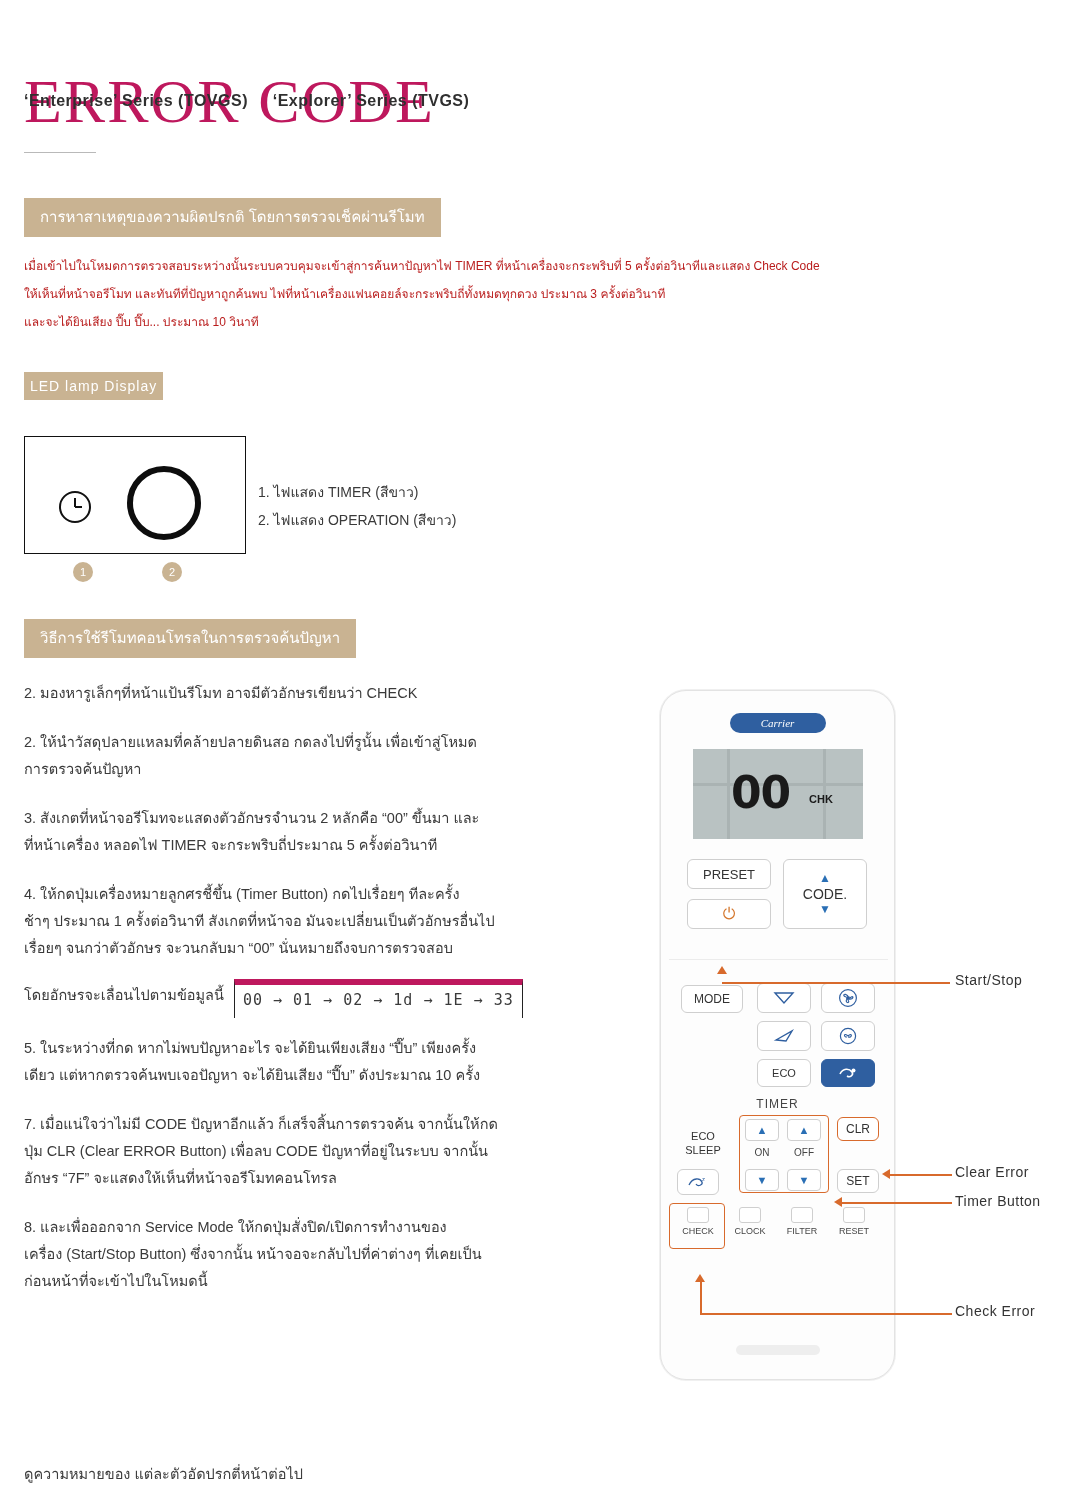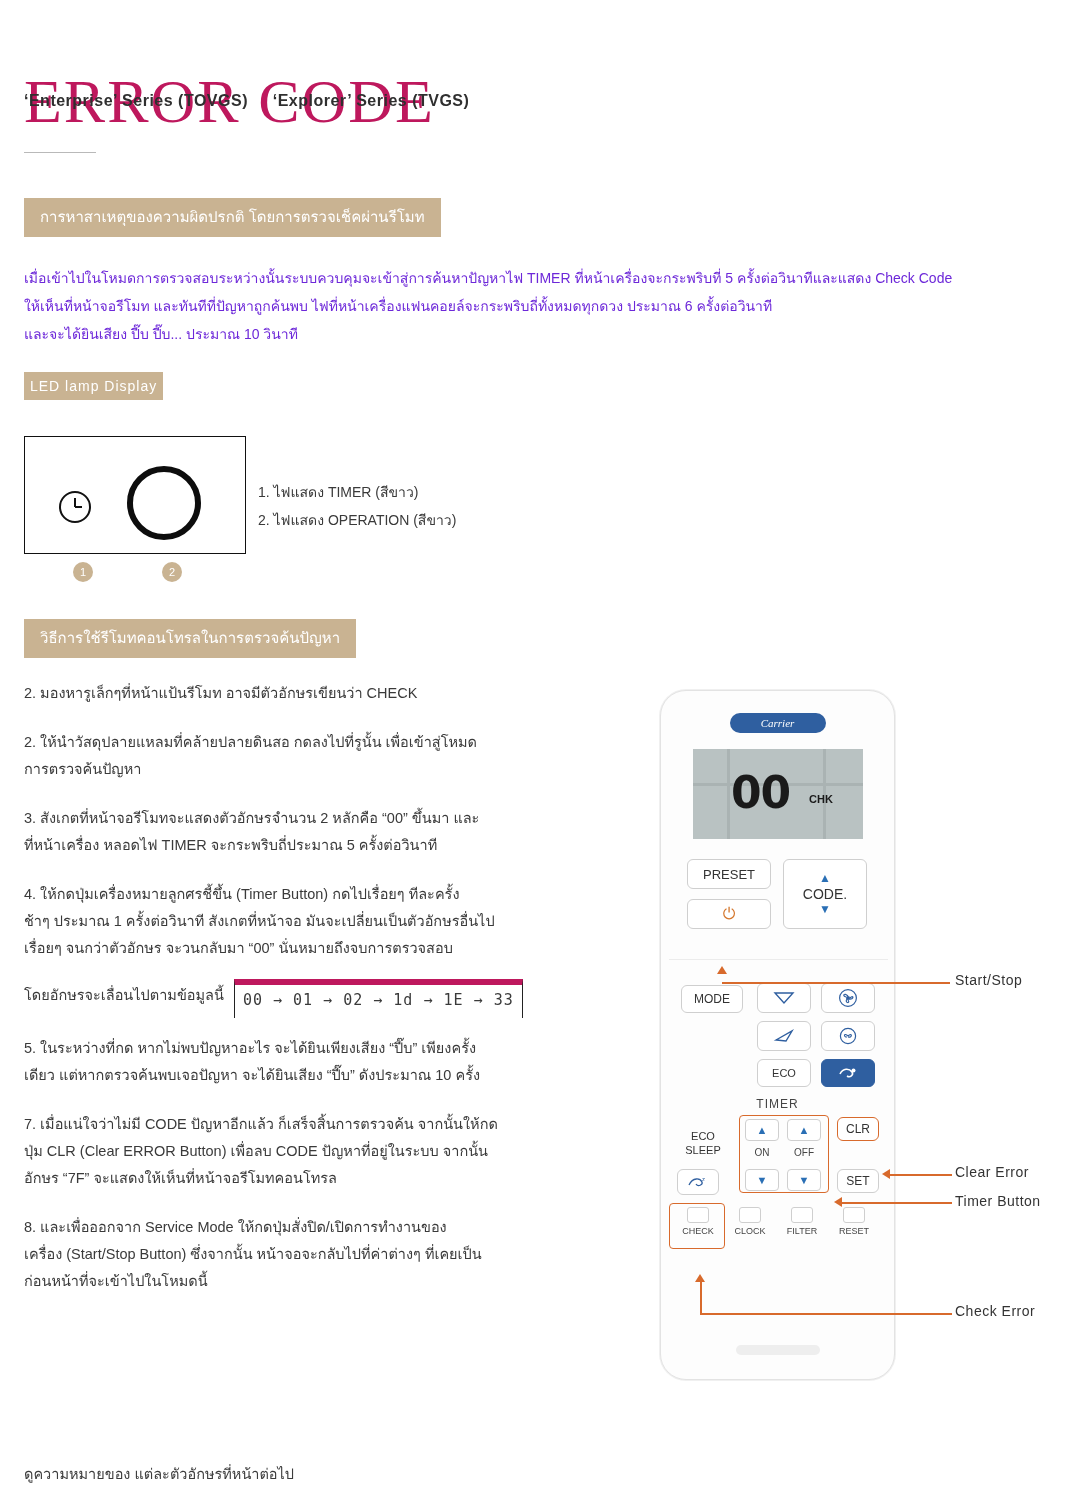--- a/index.html
+++ b/index.html
@@ -40,24 +40,23 @@
     padding:7px 16px 8px 16px;
     white-space:nowrap;
   }
   .banner.b1 { left:24px; top:198px; }
   .banner.b2 { left:24px; top:372px; font-size:14px; letter-spacing:1px; padding:6px 6px; }
   .banner.b3 { left:24px; top:619px; }
 
   
   .para {
     position:absolute;
-    font-size:14px;
+    font-size:12px;
     line-height:28px;
-    color:#6d28d9;
-    margin-top:12px;
+    color:#b91c1c;
   }
   .intro { left:24px; top:252px; width:1030px; }
 
   
   .led-box {
     position:absolute; left:24px; top:436px;
     width:222px; height:118px;
     border:1px solid #111;
     background:#fff;
   }
@@ -202,21 +201,21 @@
     <span>‘Enterprise’ Series (TOVGS)</span>
     &nbsp;&nbsp;&nbsp;
     <span>‘Explorer’ Series (TVGS)</span>
   </div>
   <div class="rule"></div>
 
   <div class="banner b1">การหาสาเหตุของความผิดปรกติ โดยการตรวจเช็คผ่านรีโมท</div>
 
   <div class="para intro">
     <div>เมื่อเข้าไปในโหมดการตรวจสอบระหว่างนั้นระบบควบคุมจะเข้าสู่การค้นหาปัญหาไฟ TIMER ที่หน้าเครื่องจะกระพริบที่ 5 ครั้งต่อวินาทีและแสดง Check Code</div>
-    <div>ให้เห็นที่หน้าจอรีโมท และทันทีที่ปัญหาถูกค้นพบ  ไฟที่หน้าเครื่องแฟนคอยล์จะกระพริบถี่ทั้งหมดทุกดวง ประมาณ 6 ครั้งต่อวินาที</div>
+    <div>ให้เห็นที่หน้าจอรีโมท และทันทีที่ปัญหาถูกค้นพบ  ไฟที่หน้าเครื่องแฟนคอยล์จะกระพริบถี่ทั้งหมดทุกดวง ประมาณ 3 ครั้งต่อวินาที</div>
     <div>และจะได้ยินเสียง  ปี๊บ  ปี๊บ...  ประมาณ  10  วินาที</div>
   </div>
 
   <div class="banner b2">LED lamp Display</div>
   <div class="led-box"></div>
   <svg class="clock-icon" viewBox="0 0 34 34">
     <circle cx="17" cy="17" r="15" fill="none" stroke="#111" stroke-width="2"></circle>
     <line x1="17" y1="17" x2="17" y2="8" stroke="#111" stroke-width="2"></line>
     <line x1="17" y1="17" x2="24" y2="17" stroke="#111" stroke-width="2"></line>
   </svg>
@@ -246,21 +245,21 @@
     <p style="white-space:pre-line">5. ในระหว่างที่กด หากไม่พบปัญหาอะไร จะได้ยินเพียงเสียง “ปี๊บ” เพียงครั้ง
 เดียว แต่หากตรวจค้นพบเจอปัญหา จะได้ยินเสียง “ปี๊บ” ดังประมาณ 10 ครั้ง</p>
     <p style="white-space:pre-line">7. เมื่อแน่ใจว่าไม่มี CODE ปัญหาอีกแล้ว ก็เสร็จสิ้นการตรวจค้น จากนั้นให้กด
 ปุ่ม CLR (Clear ERROR Button) เพื่อลบ CODE ปัญหาที่อยู่ในระบบ จากนั้น
 อักษร “7F” จะแสดงให้เห็นที่หน้าจอรีโมทคอนโทรล</p>
     <p style="white-space:pre-line">8. และเพื่อออกจาก Service Mode ให้กดปุ่มสั่งปิด/เปิดการทำงานของ
 เครื่อง (Start/Stop Button) ซึ่งจากนั้น หน้าจอจะกลับไปที่ค่าต่างๆ ที่เคยเป็น
 ก่อนหน้าที่จะเข้าไปในโหมดนี้</p>
   </div>
 
-  <div class="footnote">ดูความหมายของ แต่ละตัวอักษรที่หน้าต่อไป</div>
+  <div class="footnote">ดูความหมายของ แต่ละตัวอัดปรกตี่หน้าต่อไป</div>
 
   <div class="remote">
     <div class="brand">Carrier</div>
 
     <div class="lcd">
       <div class="bar-v"></div>
       <div class="bar-v2"></div>
       <div class="bar-h"></div>
       <div class="lcd-num">00</div>
       <div class="lcd-chk">CHK</div>

